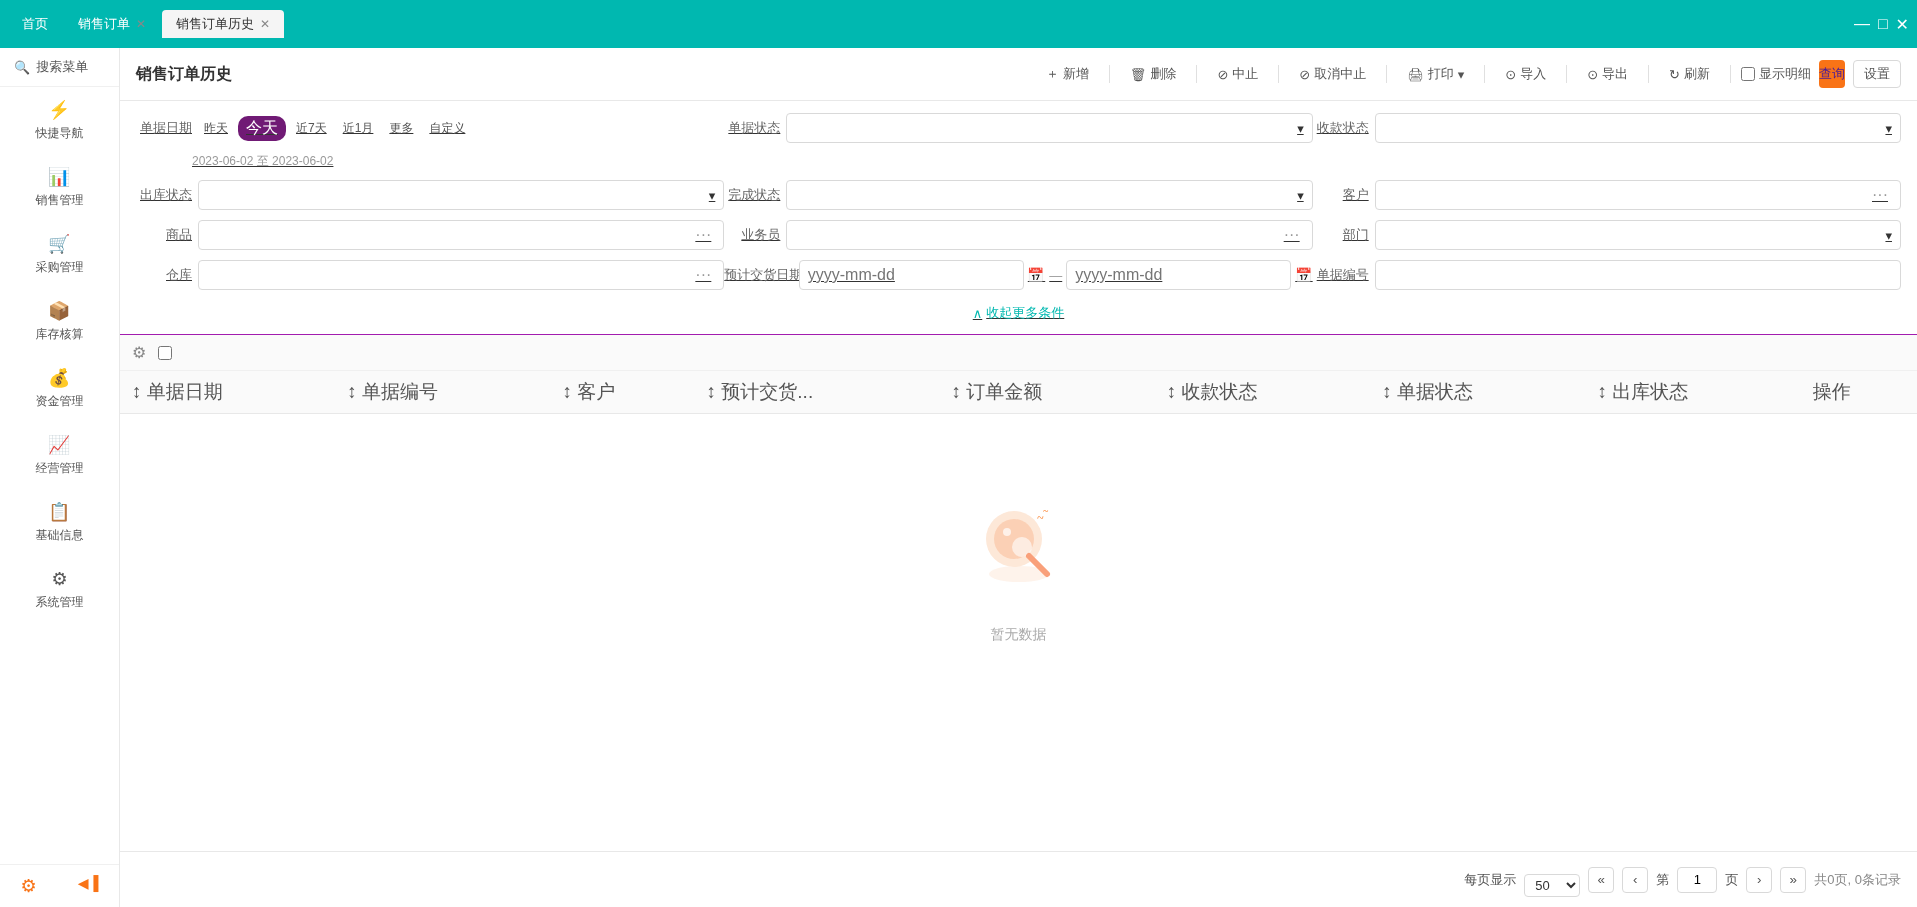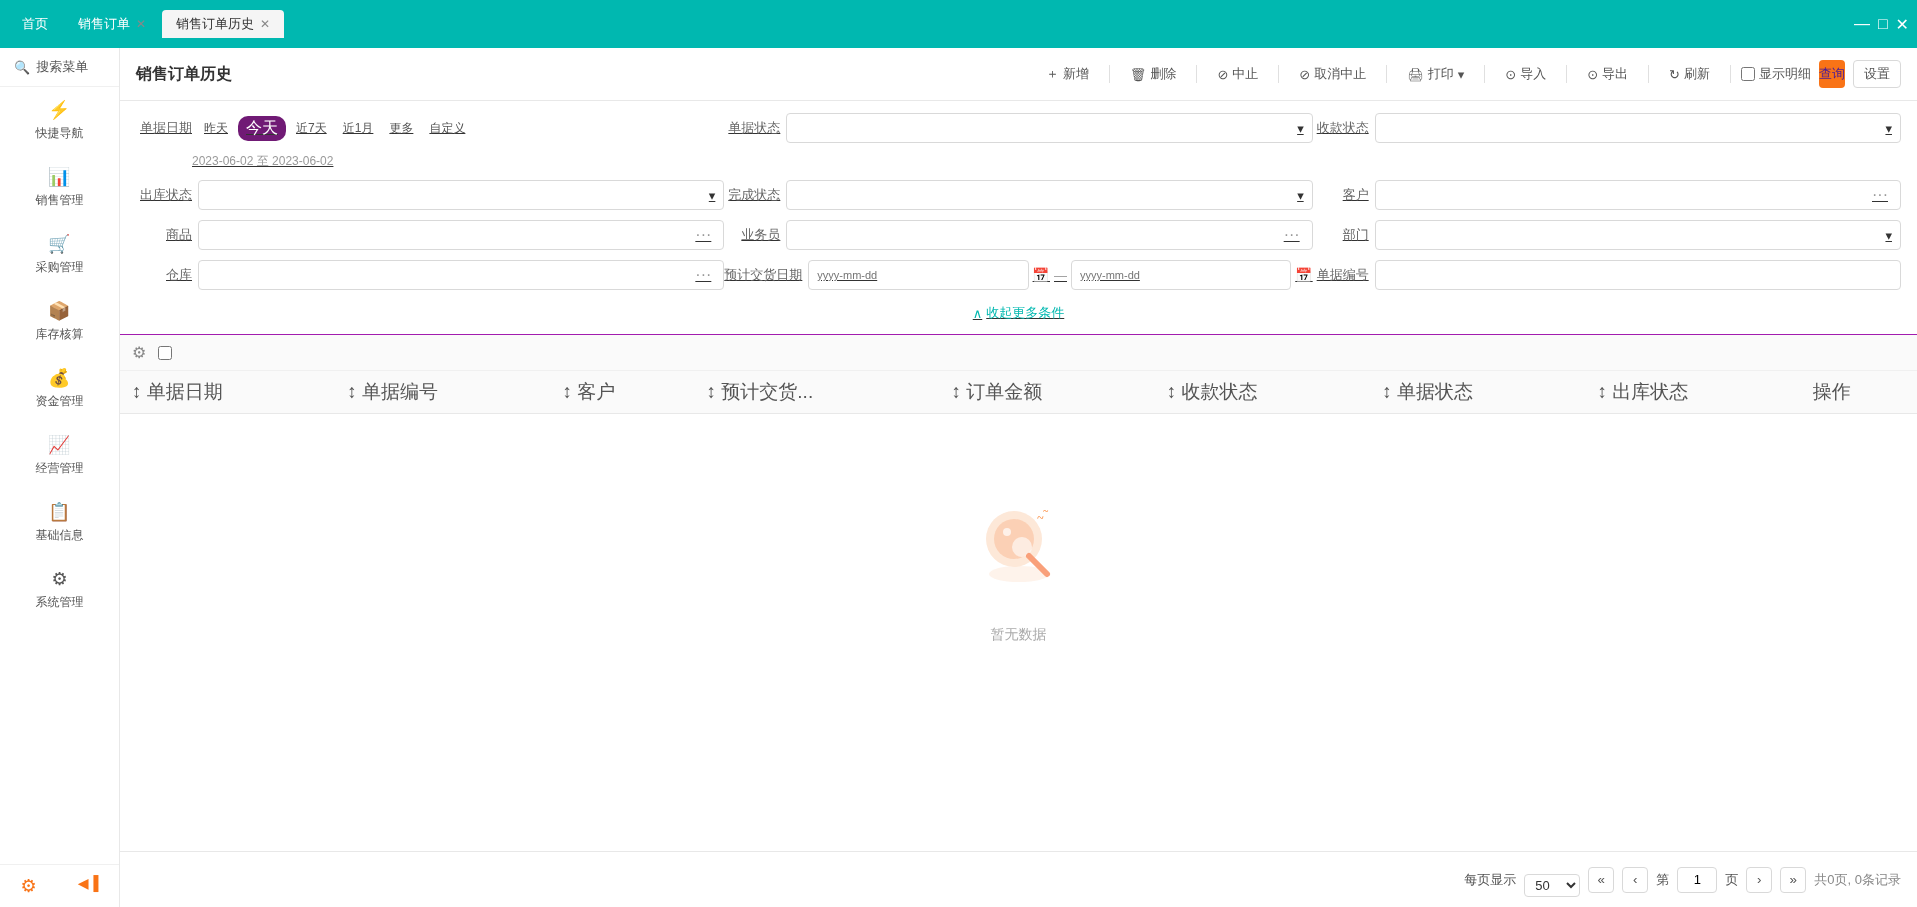--- a/index.html
+++ b/index.html
@@ -38,21 +38,21 @@
     .show-cols-label { display: flex; align-items: center; gap: 4px; font-size: 13px; color: #555; cursor: pointer; }
 
     
     .filter-area { background: #fff; padding: 12px 16px; border-bottom: 1px solid #a21caf; flex-shrink: 0; text-decoration: underline; }
     .filter-row { display: flex; align-items: center; gap: 0; margin-bottom: 10px; flex-wrap: wrap; }
     .filter-item { display: flex; align-items: center; gap: 6px; flex: 1; min-width: 320px; }
     .filter-label { color: #666; font-size: 13px; white-space: nowrap; min-width: 56px; text-align: right; }
     .filter-control { display: flex; align-items: center; gap: 4px; flex: 1; }
     .filter-select { border: 1px solid #d9d9d9; border-radius: 4px; padding: 4px 8px; font-size: 13px; color: #333; background: #fff; min-width: 120px; cursor: pointer; display: flex; align-items: center; justify-content: space-between; height: 30px; }
     .filter-select-wide { flex: 1; }
-    .filter-input { border: 1px solid #d9d9d9; border-radius: 4px; padding: 4px 8px; font-size: 11px; color: #333; background: #fff; height: 30px; outline: none; }
+    .filter-input { border: 1px solid #d9d9d9; border-radius: 4px; padding: 4px 8px; font-size: 16px; color: #333; background: #fff; height: 30px; outline: none; }
     .date-range { display: flex; align-items: center; gap: 4px; flex: 1; }
     .date-badge { background: #701a75; color: #fff; border-radius: 10px; padding: 2px 8px; font-size: 16px; cursor: pointer; }
     .date-btn { padding: 2px 6px; border: none; background: transparent; font-size: 12px; color: #555; cursor: pointer; }
     .date-range-text { font-size: 12px; color: #999; }
     .ellipsis-btn { border: none; background: transparent; color: #999; cursor: pointer; font-size: 16px; padding: 0 4px; }
     .filter-more { display: flex; align-items: center; justify-content: center; color: #00b8b0; font-size: 13px; cursor: pointer; gap: 4px; padding: 4px 0 0; }
     .date-separator { color: #999; font-size: 13px; }
     .cal-icon { color: #ccc; font-size: 14px; cursor: pointer; }
 
     

